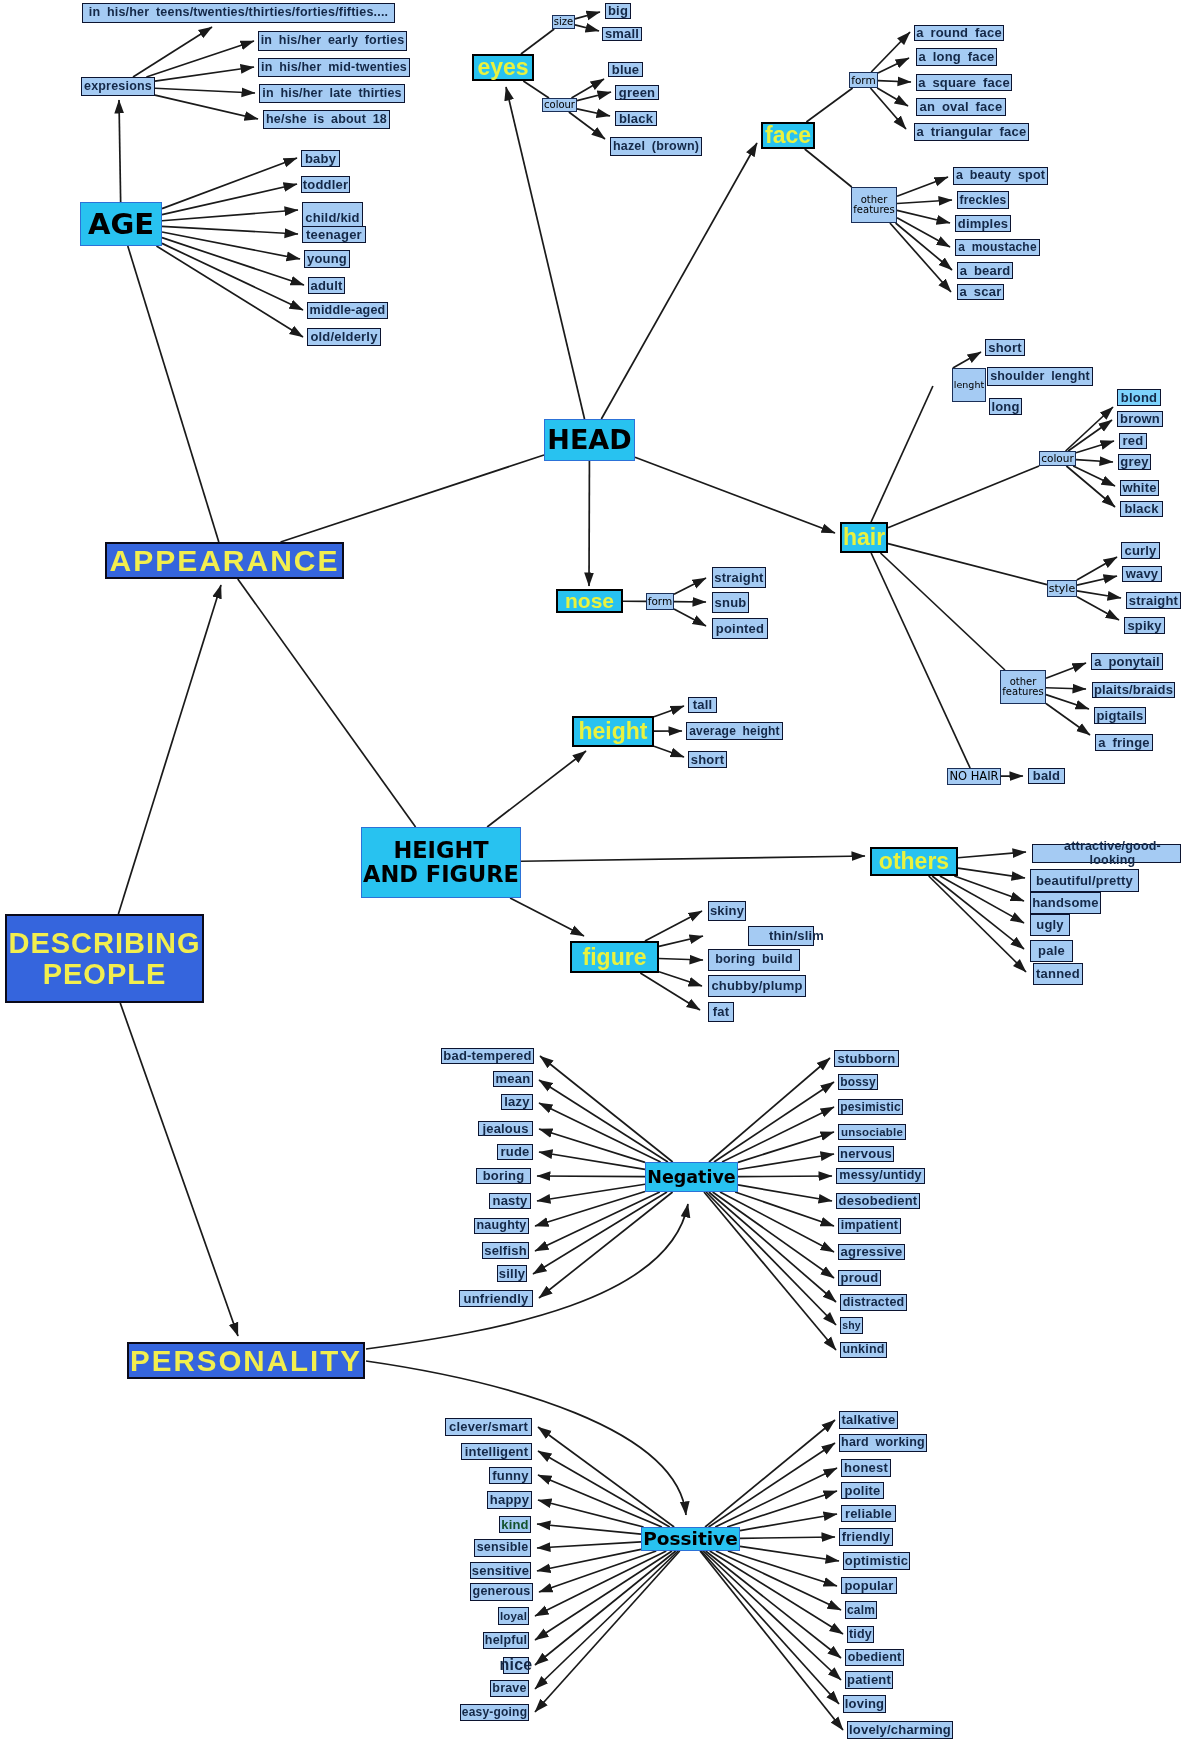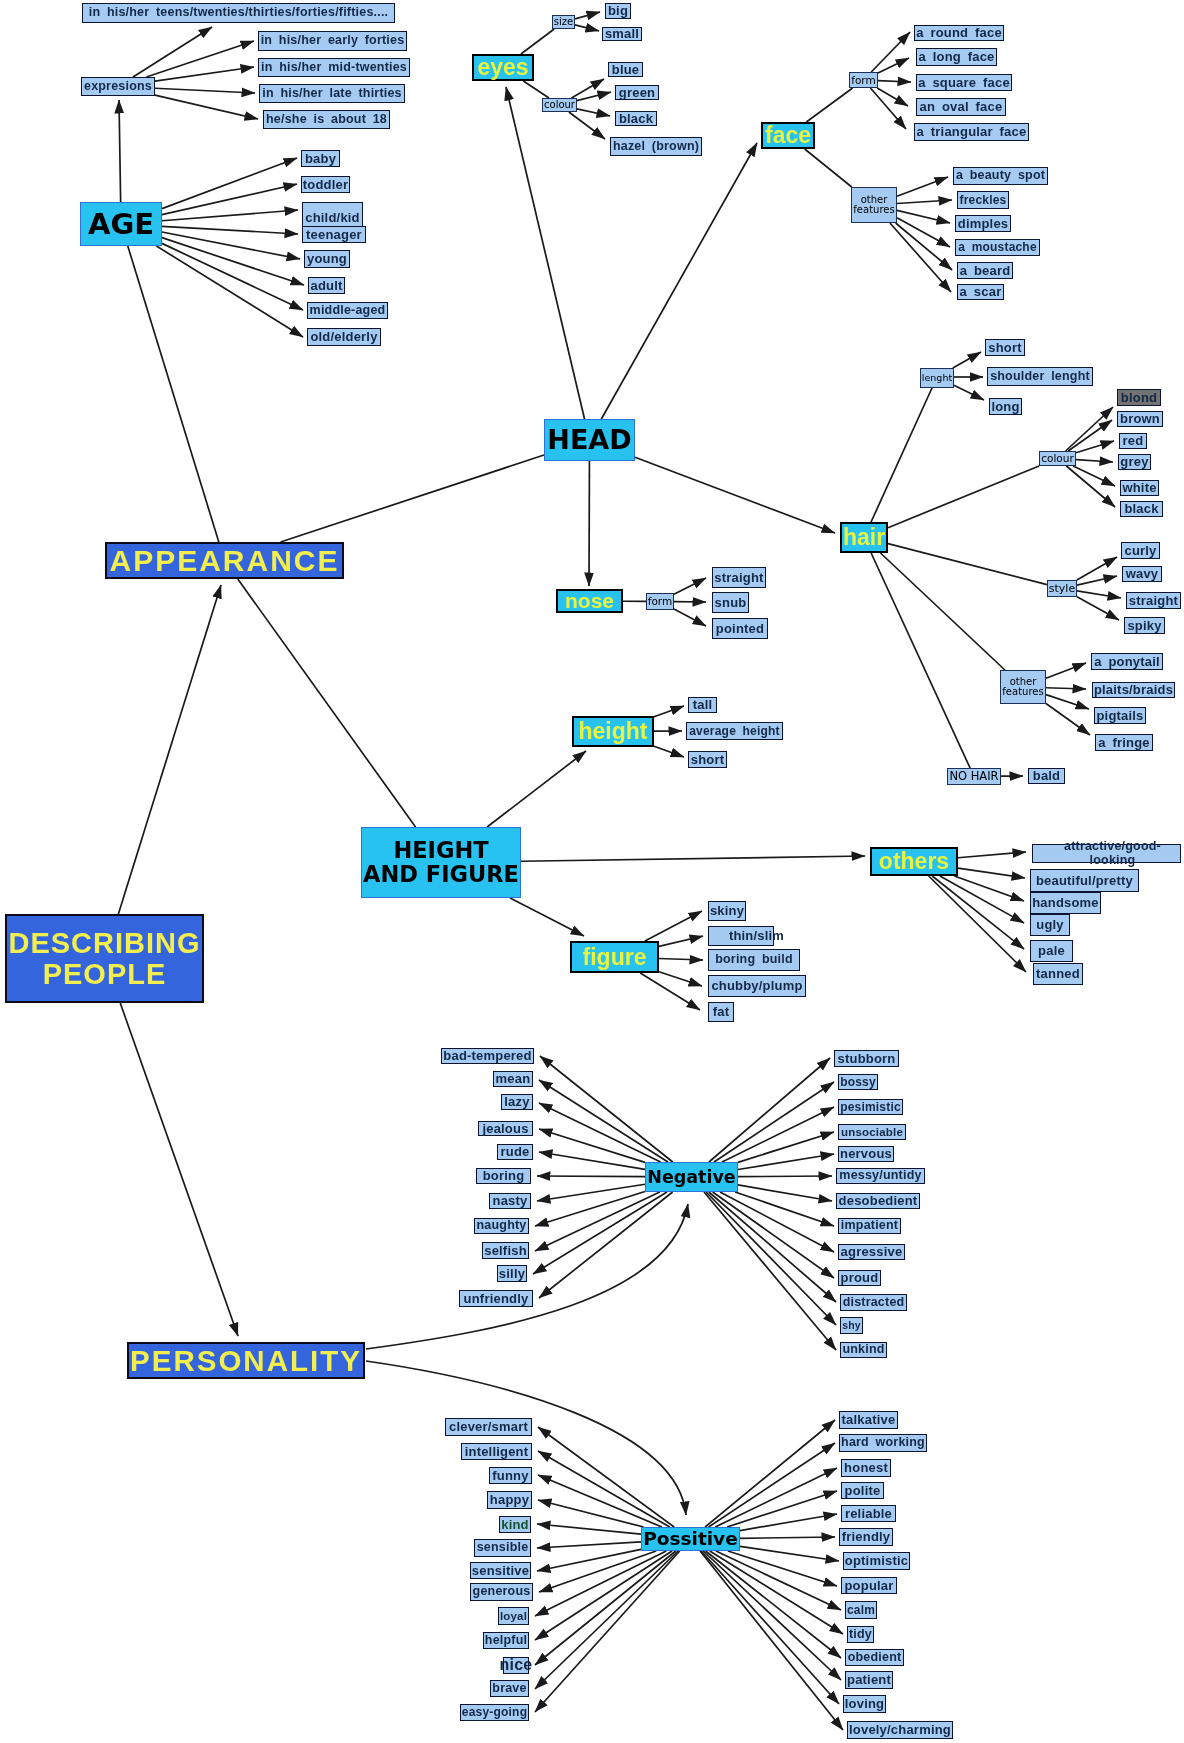--- a/index.html
+++ b/index.html
@@ -187,21 +187,21 @@
       <div class="node topic" style="left: 556px; top: 589px; width: 67px; height: 24px; background: rgb(40, 194, 240); border: 2px solid rgb(0, 0, 0); color: rgb(233, 242, 63); font-size: 21px;"><span>nose</span></div>
       <div class="node topic" style="left: 840px; top: 522px; width: 48px; height: 31px; background: rgb(40, 194, 240); border: 2px solid rgb(0, 0, 0); color: rgb(233, 242, 63);"><span>hair</span></div>
       <div class="node topic" style="left: 572px; top: 716px; width: 82px; height: 31px; background: rgb(40, 194, 240); border: 2px solid rgb(0, 0, 0); color: rgb(233, 242, 63);"><span>height</span></div>
       <div class="node topic" style="left: 570px; top: 941px; width: 89px; height: 32px; background: rgb(40, 194, 240); border: 2px solid rgb(0, 0, 0); color: rgb(233, 242, 63);"><span>figure</span></div>
       <div class="node topic" style="left: 870px; top: 847px; width: 88px; height: 29px; background: rgb(40, 194, 240); border: 2px solid rgb(0, 0, 0); color: rgb(233, 242, 63);"><span>others</span></div>
       <div class="node tag" style="left: 552px; top: 15px; width: 23px; height: 14px; background: rgb(165, 203, 243); border: 1px solid rgb(27, 47, 87); color: rgb(0, 0, 0); font-size: 10px;"><span>size</span></div>
       <div class="node tag" style="left: 542px; top: 98px; width: 35px; height: 14px; background: rgb(165, 203, 243); border: 1px solid rgb(27, 47, 87); color: rgb(0, 0, 0); font-size: 10px;"><span>colour</span></div>
       <div class="node tag" style="left: 849px; top: 72px; width: 29px; height: 16px; background: rgb(165, 203, 243); border: 1px solid rgb(27, 47, 87); color: rgb(0, 0, 0); font-size: 10.5px;"><span>form</span></div>
       <div class="node tag" style="left: 851px; top: 187px; width: 46px; height: 36px; background: rgb(165, 203, 243); border: 1px solid rgb(27, 47, 87); color: rgb(0, 0, 0); font-size: 10px;"><span>other
 features</span></div>
-      <div class="node tag" style="left: 920px; top: 368px; width: 34px; height: 20px; background: rgb(165, 203, 243); border: 1px solid rgb(27, 47, 87); color: rgb(0, 0, 0); font-size: 9.5px;"><span>lenght</span></div>
+      <div class="node tag" style="left: 952px; top: 368px; width: 34px; height: 34px; background: rgb(165, 203, 243); border: 1px solid rgb(27, 47, 87); color: rgb(0, 0, 0); font-size: 9.5px;"><span>lenght</span></div>
       <div class="node tag" style="left: 1039px; top: 451px; width: 37px; height: 15px; background: rgb(165, 203, 243); border: 1px solid rgb(27, 47, 87); color: rgb(0, 0, 0); font-size: 10.5px;"><span>colour</span></div>
       <div class="node tag" style="left: 1047px; top: 580px; width: 30px; height: 17px; background: rgb(165, 203, 243); border: 1px solid rgb(27, 47, 87); color: rgb(0, 0, 0); font-size: 11px;"><span>style</span></div>
       <div class="node tag" style="left: 1000px; top: 670px; width: 46px; height: 34px; background: rgb(165, 203, 243); border: 1px solid rgb(27, 47, 87); color: rgb(0, 0, 0); font-size: 10px;"><span>other
 features</span></div>
       <div class="node tag" style="left: 947px; top: 768px; width: 54px; height: 17px; background: rgb(165, 203, 243); border: 1px solid rgb(27, 47, 87); color: rgb(0, 0, 0); font-size: 11.5px;"><span>NO HAIR</span></div>
       <div class="node tag" style="left: 646px; top: 593px; width: 28px; height: 17px; background: rgb(165, 203, 243); border: 1px solid rgb(27, 47, 87); color: rgb(0, 0, 0); font-size: 10.5px;"><span>form</span></div>
       <div class="node leaf" style="left: 82px; top: 3px; width: 313px; height: 20px; background: rgb(165, 203, 243); border: 1.5px solid rgb(12, 20, 48); color: rgb(20, 40, 71); font-size: 12.5px;"><span>in his/her teens/twenties/thirties/forties/fifties....</span></div>
       <div class="node leaf" style="left: 81px; top: 77px; width: 74px; height: 19px; background: rgb(165, 203, 243); border: 1.5px solid rgb(12, 20, 48); color: rgb(20, 40, 71); font-size: 12.5px;"><span>expresions</span></div>
       <div class="node leaf" style="left: 258px; top: 31px; width: 149px; height: 20px; background: rgb(165, 203, 243); border: 1.5px solid rgb(12, 20, 48); color: rgb(20, 40, 71); font-size: 12.5px;"><span>in his/her early forties</span></div>
       <div class="node leaf" style="left: 258px; top: 58px; width: 152px; height: 19px; background: rgb(165, 203, 243); border: 1.5px solid rgb(12, 20, 48); color: rgb(20, 40, 71); font-size: 12.5px;"><span>in his/her mid-twenties</span></div>
@@ -228,21 +228,21 @@
       <div class="node leaf" style="left: 914px; top: 123px; width: 115px; height: 18px; background: rgb(165, 203, 243); border: 1.5px solid rgb(12, 20, 48); color: rgb(20, 40, 71);"><span>a triangular face</span></div>
       <div class="node leaf" style="left: 953px; top: 167px; width: 95px; height: 18px; background: rgb(165, 203, 243); border: 1.5px solid rgb(12, 20, 48); color: rgb(20, 40, 71); font-size: 12.5px;"><span>a beauty spot</span></div>
       <div class="node leaf" style="left: 957px; top: 191px; width: 52px; height: 18px; background: rgb(165, 203, 243); border: 1.5px solid rgb(12, 20, 48); color: rgb(20, 40, 71); font-size: 12px;"><span>freckles</span></div>
       <div class="node leaf" style="left: 955px; top: 215px; width: 56px; height: 17px; background: rgb(165, 203, 243); border: 1.5px solid rgb(12, 20, 48); color: rgb(20, 40, 71);"><span>dimples</span></div>
       <div class="node leaf" style="left: 955px; top: 239px; width: 85px; height: 17px; background: rgb(165, 203, 243); border: 1.5px solid rgb(12, 20, 48); color: rgb(20, 40, 71); font-size: 12px;"><span>a moustache</span></div>
       <div class="node leaf" style="left: 957px; top: 262px; width: 56px; height: 17px; background: rgb(165, 203, 243); border: 1.5px solid rgb(12, 20, 48); color: rgb(20, 40, 71);"><span>a beard</span></div>
       <div class="node leaf" style="left: 957px; top: 284px; width: 47px; height: 16px; background: rgb(165, 203, 243); border: 1.5px solid rgb(12, 20, 48); color: rgb(20, 40, 71);"><span>a scar</span></div>
       <div class="node leaf" style="left: 985px; top: 339px; width: 40px; height: 17px; background: rgb(165, 203, 243); border: 1.5px solid rgb(12, 20, 48); color: rgb(20, 40, 71);"><span>short</span></div>
       <div class="node leaf" style="left: 987px; top: 367px; width: 106px; height: 19px; background: rgb(165, 203, 243); border: 1.5px solid rgb(12, 20, 48); color: rgb(20, 40, 71); font-size: 12.5px;"><span>shoulder lenght</span></div>
       <div class="node leaf" style="left: 989px; top: 398px; width: 33px; height: 17px; background: rgb(165, 203, 243); border: 1.5px solid rgb(12, 20, 48); color: rgb(20, 40, 71);"><span>long</span></div>
-      <div class="node leaf" style="left: 1117px; top: 389px; width: 44px; height: 17px; background: #737373; border: 1.5px solid rgb(12, 20, 48); color: rgb(20, 40, 71);"><span>blond</span></div>
+      <div class="node leaf" style="left: 1117px; top: 389px; width: 44px; height: 17px; background: #7dd3fc; border: 1.5px solid rgb(12, 20, 48); color: rgb(20, 40, 71);"><span>blond</span></div>
       <div class="node leaf" style="left: 1117px; top: 411px; width: 46px; height: 16px; background: rgb(165, 203, 243); border: 1.5px solid rgb(12, 20, 48); color: rgb(20, 40, 71);"><span>brown</span></div>
       <div class="node leaf" style="left: 1119px; top: 433px; width: 28px; height: 16px; background: rgb(165, 203, 243); border: 1.5px solid rgb(12, 20, 48); color: rgb(20, 40, 71);"><span>red</span></div>
       <div class="node leaf" style="left: 1118px; top: 454px; width: 33px; height: 16px; background: rgb(165, 203, 243); border: 1.5px solid rgb(12, 20, 48); color: rgb(20, 40, 71);"><span>grey</span></div>
       <div class="node leaf" style="left: 1120px; top: 480px; width: 39px; height: 16px; background: rgb(165, 203, 243); border: 1.5px solid rgb(12, 20, 48); color: rgb(20, 40, 71);"><span>white</span></div>
       <div class="node leaf" style="left: 1120px; top: 501px; width: 43px; height: 16px; background: rgb(165, 203, 243); border: 1.5px solid rgb(12, 20, 48); color: rgb(20, 40, 71);"><span>black</span></div>
       <div class="node leaf" style="left: 1121px; top: 542px; width: 39px; height: 17px; background: rgb(165, 203, 243); border: 1.5px solid rgb(12, 20, 48); color: rgb(20, 40, 71);"><span>curly</span></div>
       <div class="node leaf" style="left: 1122px; top: 566px; width: 40px; height: 16px; background: rgb(165, 203, 243); border: 1.5px solid rgb(12, 20, 48); color: rgb(20, 40, 71);"><span>wavy</span></div>
       <div class="node leaf" style="left: 1126px; top: 592px; width: 55px; height: 17px; background: rgb(165, 203, 243); border: 1.5px solid rgb(12, 20, 48); color: rgb(20, 40, 71);"><span>straight</span></div>
       <div class="node leaf" style="left: 1124px; top: 617px; width: 41px; height: 17px; background: rgb(165, 203, 243); border: 1.5px solid rgb(12, 20, 48); color: rgb(20, 40, 71);"><span>spiky</span></div>
       <div class="node leaf" style="left: 1091px; top: 653px; width: 72px; height: 17px; background: rgb(165, 203, 243); border: 1.5px solid rgb(12, 20, 48); color: rgb(20, 40, 71);"><span>a ponytail</span></div>
@@ -250,21 +250,21 @@
       <div class="node leaf" style="left: 1094px; top: 707px; width: 52px; height: 17px; background: rgb(165, 203, 243); border: 1.5px solid rgb(12, 20, 48); color: rgb(20, 40, 71);"><span>pigtails</span></div>
       <div class="node leaf" style="left: 1095px; top: 734px; width: 58px; height: 17px; background: rgb(165, 203, 243); border: 1.5px solid rgb(12, 20, 48); color: rgb(20, 40, 71);"><span>a fringe</span></div>
       <div class="node leaf" style="left: 1028px; top: 768px; width: 37px; height: 16px; background: rgb(165, 203, 243); border: 1.5px solid rgb(12, 20, 48); color: rgb(20, 40, 71);"><span>bald</span></div>
       <div class="node leaf" style="left: 712px; top: 567px; width: 54px; height: 21px; background: rgb(165, 203, 243); border: 1.5px solid rgb(12, 20, 48); color: rgb(20, 40, 71);"><span>straight</span></div>
       <div class="node leaf" style="left: 712px; top: 592px; width: 37px; height: 21px; background: rgb(165, 203, 243); border: 1.5px solid rgb(12, 20, 48); color: rgb(20, 40, 71);"><span>snub</span></div>
       <div class="node leaf" style="left: 712px; top: 618px; width: 56px; height: 21px; background: rgb(165, 203, 243); border: 1.5px solid rgb(12, 20, 48); color: rgb(20, 40, 71);"><span>pointed</span></div>
       <div class="node leaf" style="left: 688px; top: 697px; width: 29px; height: 16px; background: rgb(165, 203, 243); border: 1.5px solid rgb(12, 20, 48); color: rgb(20, 40, 71);"><span>tall</span></div>
       <div class="node leaf" style="left: 686px; top: 722px; width: 97px; height: 18px; background: rgb(165, 203, 243); border: 1.5px solid rgb(12, 20, 48); color: rgb(20, 40, 71); font-size: 12px;"><span>average height</span></div>
       <div class="node leaf" style="left: 688px; top: 751px; width: 39px; height: 17px; background: rgb(165, 203, 243); border: 1.5px solid rgb(12, 20, 48); color: rgb(20, 40, 71);"><span>short</span></div>
       <div class="node leaf" style="left: 708px; top: 901px; width: 38px; height: 20px; background: rgb(165, 203, 243); border: 1.5px solid rgb(12, 20, 48); color: rgb(20, 40, 71);"><span>skiny</span></div>
-      <div class="node leaf" style="left: 708px; top: 926px; width: 66px; height: 20px; background: rgb(165, 203, 243); border: 1.5px solid rgb(12, 20, 48); color: rgb(20, 40, 71); padding-left: 31px;"><span>thin/slim</span></div>
+      <div class="node leaf" style="left: 748px; top: 926px; width: 66px; height: 20px; background: rgb(165, 203, 243); border: 1.5px solid rgb(12, 20, 48); color: rgb(20, 40, 71); padding-left: 31px;"><span>thin/slim</span></div>
       <div class="node leaf" style="left: 708px; top: 949px; width: 92px; height: 22px; background: rgb(165, 203, 243); border: 1.5px solid rgb(12, 20, 48); color: rgb(20, 40, 71); font-size: 12.5px;"><span>boring build</span></div>
       <div class="node leaf" style="left: 708px; top: 975px; width: 98px; height: 22px; background: rgb(165, 203, 243); border: 1.5px solid rgb(12, 20, 48); color: rgb(20, 40, 71);"><span>chubby/plump</span></div>
       <div class="node leaf" style="left: 708px; top: 1002px; width: 26px; height: 20px; background: rgb(165, 203, 243); border: 1.5px solid rgb(12, 20, 48); color: rgb(20, 40, 71);"><span>fat</span></div>
       <div class="node leaf" style="left: 1032px; top: 844px; width: 149px; height: 19px; background: rgb(165, 203, 243); border: 1.5px solid rgb(12, 20, 48); color: rgb(20, 40, 71); font-size: 12.5px; padding-left: 12px;"><span>attractive/good-looking</span></div>
       <div class="node leaf" style="left: 1030px; top: 869px; width: 109px; height: 23px; background: rgb(165, 203, 243); border: 1.5px solid rgb(12, 20, 48); color: rgb(20, 40, 71);"><span>beautiful/pretty</span></div>
       <div class="node leaf" style="left: 1030px; top: 892px; width: 71px; height: 22px; background: rgb(165, 203, 243); border: 1.5px solid rgb(12, 20, 48); color: rgb(20, 40, 71);"><span>handsome</span></div>
       <div class="node leaf" style="left: 1030px; top: 914px; width: 40px; height: 22px; background: rgb(165, 203, 243); border: 1.5px solid rgb(12, 20, 48); color: rgb(20, 40, 71);"><span>ugly</span></div>
       <div class="node leaf" style="left: 1030px; top: 940px; width: 43px; height: 22px; background: rgb(165, 203, 243); border: 1.5px solid rgb(12, 20, 48); color: rgb(20, 40, 71);"><span>pale</span></div>
       <div class="node leaf" style="left: 1033px; top: 963px; width: 50px; height: 22px; background: rgb(165, 203, 243); border: 1.5px solid rgb(12, 20, 48); color: rgb(20, 40, 71);"><span>tanned</span></div>
       <div class="node leaf" style="left: 441px; top: 1048px; width: 93px; height: 16px; background: rgb(165, 203, 243); border: 1.5px solid rgb(12, 20, 48); color: rgb(20, 40, 71);"><span>bad-tempered</span></div>

